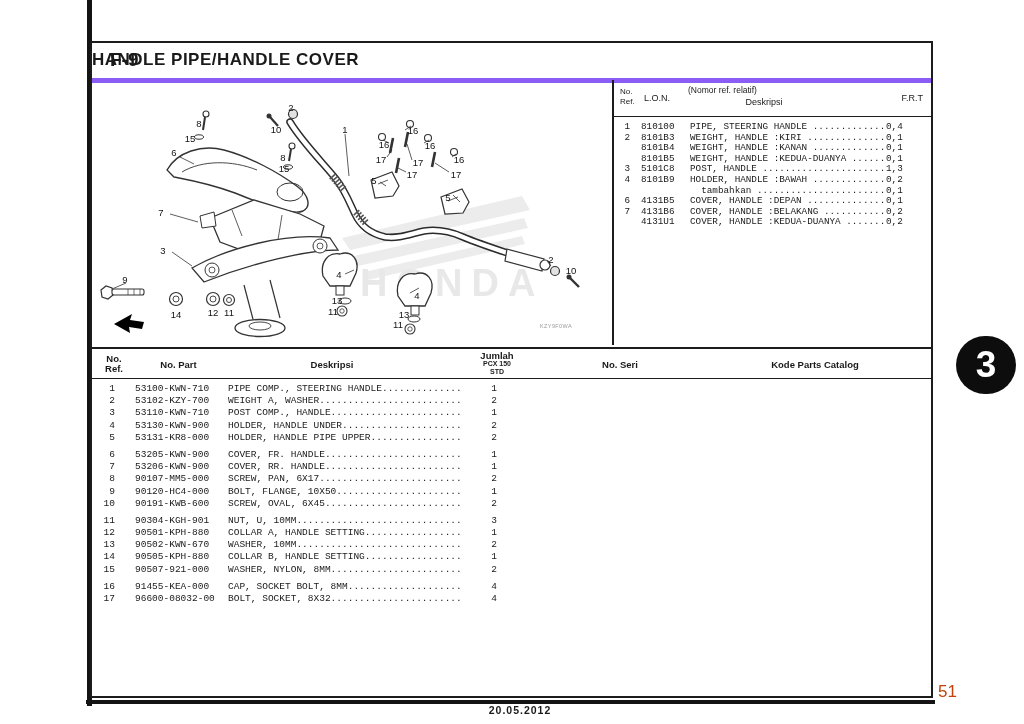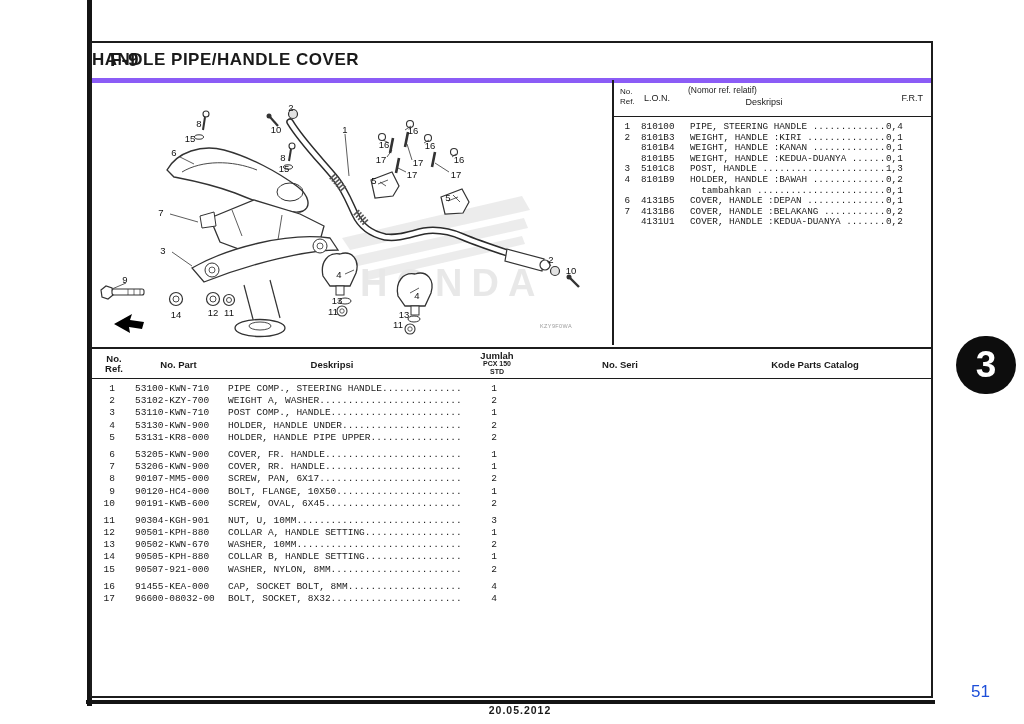--- a/index.html
+++ b/index.html
@@ -52,21 +52,21 @@
   .pgroup{margin-bottom:5px;}
   .p-row{position:relative;height:12.2px;font-family:"Liberation Mono","DejaVu Sans Mono",monospace;
          font-size:9.5px;line-height:12.2px;white-space:pre;}
   .pc-ref{position:absolute;left:0;width:23px;text-align:right;}
   .pc-part{position:absolute;left:43px;}
   .pc-desc{position:absolute;left:136px;}
   .pc-qty{position:absolute;left:391px;width:22px;text-align:center;}
   
   .date{position:absolute;left:455px;top:704px;width:130px;text-align:center;
         font-size:10.5px;font-weight:bold;letter-spacing:1px;}
-  .page-num{position:absolute;left:938px;top:682px;font-size:17px;color:#1d4ed8;margin-left:33px;}
+  .page-num{position:absolute;left:938px;top:682px;font-size:17px;color:#c2410c;}
   .tab3{position:absolute;left:956px;top:336px;width:60px;height:58px;background:#0d0d0d;
         border-radius:29px;color:#fff;text-align:center;line-height:58px;
         font-size:37px;font-weight:bold;font-family:"Liberation Sans",sans-serif;}
 </style>
 </head>
 <body>
 
 <div class="page">
   <div class="spine"></div>
 

